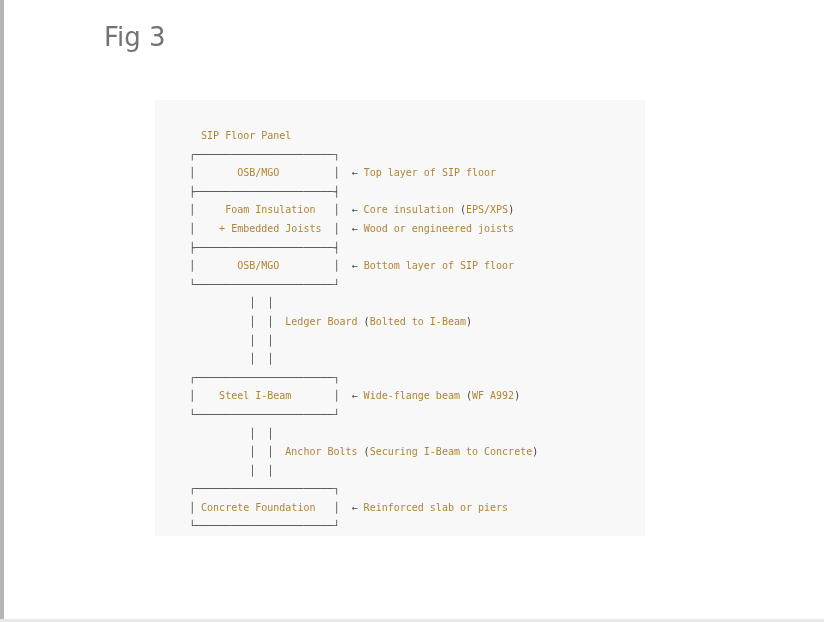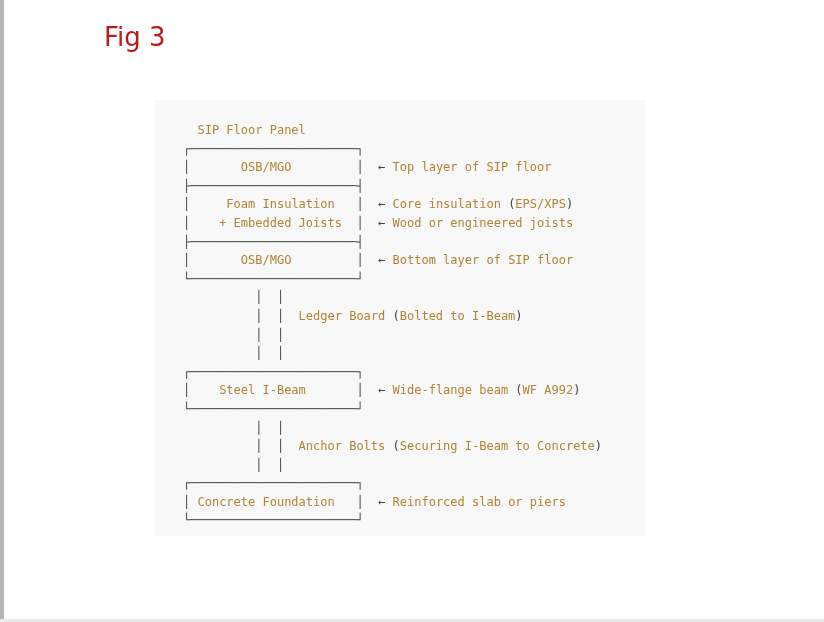--- a/index.html
+++ b/index.html
@@ -22,34 +22,34 @@
     left: 0; bottom: 0;
     width: 100%; height: 3px;
     background: #e9e9e9;
   }
   .fig-title {
     position: absolute;
     left: 104px; top: 22px;
     margin: 0;
     font-size: 26px;
     font-weight: 400;
-    color: #b91c1c;
+    color: #737373;
     font-family: "DejaVu Sans", sans-serif;
   }
   .panel {
     position: absolute;
     left: 155px; top: 100px;
     width: 490px; height: 436px;
     background: var(--panel-bg, #f8f8f8);
   }
   .ascii {
-    margin: 10px;
+    margin: 16px;
     padding: 11px 0 0 18px;
     font-family: "DejaVu Sans Mono", monospace;
-    font-size: 12px;
+    font-size: 10px;
     line-height: 18.6px;
   }
   .dline { white-space: pre; }
   .seg-s { color: var(--struct, #424242); }
   .seg-g { color: var(--word, #b08433); }
 </style>
 </head>
 <body>
 
 <div class="screen">

